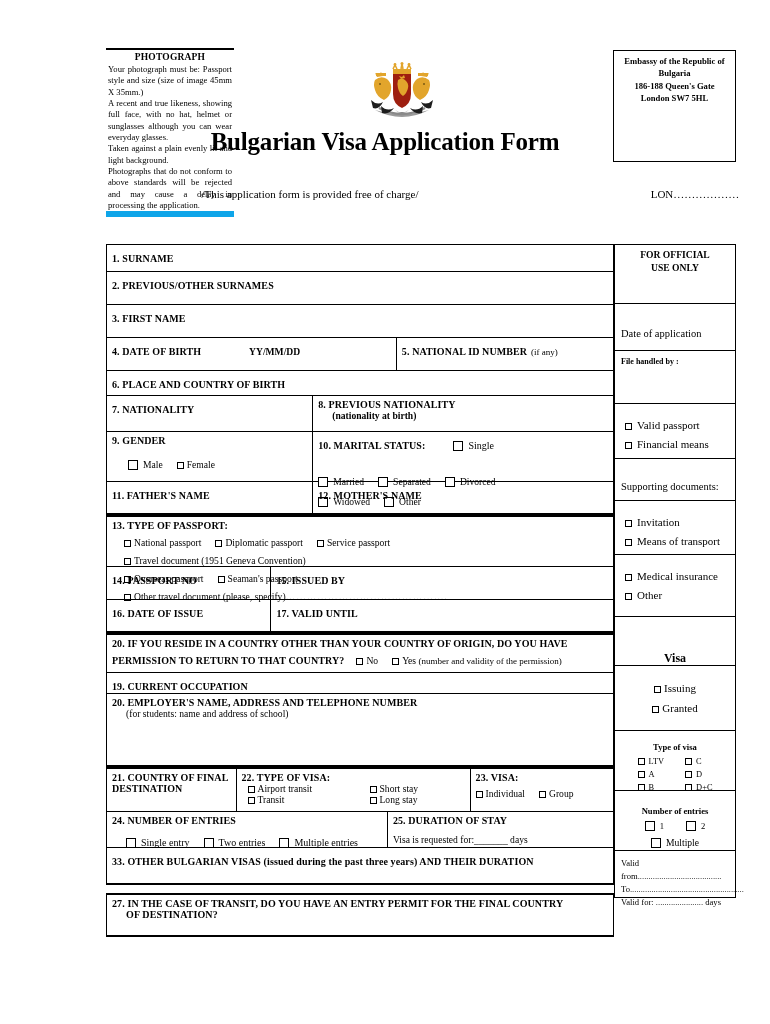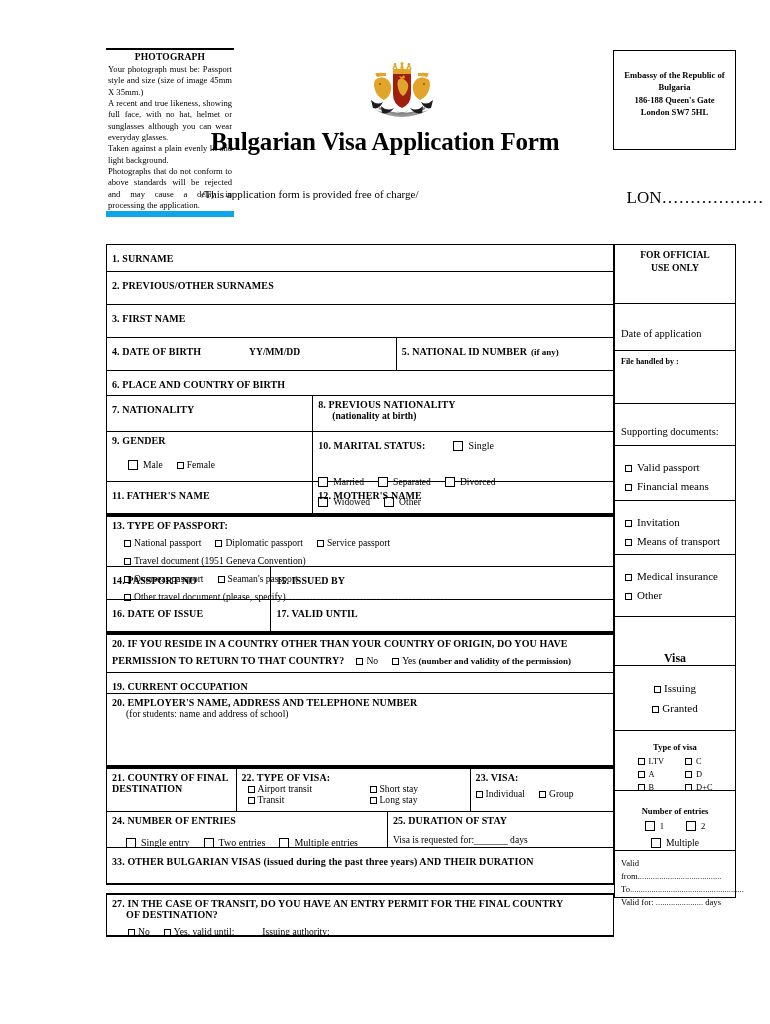--- a/index.html
+++ b/index.html
@@ -43,27 +43,27 @@
     font-size: 8.6px;
     line-height: 1.32;
     text-align: justify;
     padding: 0 2px;
     margin: 0;
   }
 
   .embassy-box {
     position: absolute;
     left: 613px; top: 50px;
-    width: 123px; height: 100px;
+    width: 123px; height: 112px;
     border: 1px solid #000;
     box-sizing: border-box;
     display: flex;
     align-items: flex-start;
     justify-content: center;
-    padding-top: 18px;
+    padding-top: 4px;
   }
   .embassy-text {
     text-align: center;
     font-size: 8.6px;
     font-weight: bold;
     line-height: 1.45;
   }
 
   .crest {
     position: absolute;
@@ -85,21 +85,21 @@
     left: 0; top: 188px;
     width: 620px;
     text-align: center;
     font-size: 11px;
   }
   .lon-line {
     position: absolute;
     left: 620px; top: 188px;
     width: 150px;
     text-align: center;
-    font-size: 17px;
+    font-size: 11px;
   }
 
   
   .form-main {
     position: absolute;
     left: 106px; top: 244px;
     width: 508px;
   }
   .official-col {
     position: absolute;
@@ -134,21 +134,21 @@
     letter-spacing: .1px;
     white-space: nowrap;
   }
   .lbl-wrap { white-space: normal; }
   .lbl-sub {
     font-weight: bold;
     font-size: 9.6px;
     padding-left: 14px;
   }
   .note {
-    font-weight: bold;
+    font-weight: normal;
     font-size: 9px;
   }
   .plain {
     font-size: 9.6px;
     font-weight: normal;
   }
   .hint {
     font-size: 9.6px;
     font-weight: bold;
     padding-left: 44px;
@@ -562,62 +562,51 @@
     <div class="row thick-bot" style="height:37px">
       <div class="cell">
         <span class="lbl">33. OTHER BULGARIAN VISAS (issued during the past three years) AND THEIR DURATION</span>
       </div>
     </div>
 
     <div class="row thick-top thick-bot" style="height:44px; margin-top:8px">
       <div class="cell">
         <div class="lbl lbl-wrap">27. IN THE CASE OF TRANSIT, DO YOU HAVE AN ENTRY PERMIT FOR THE FINAL COUNTRY</div>
         <div class="lbl" style="padding-left:14px">OF DESTINATION?</div>
-        <div style="padding-left:16px; margin-top:1px">
-          <span class="opt">
-            <span class="cb"></span><span>No</span>
-          </span>
-          <span class="opt" style="margin-right:24px">
-            <span class="cb"></span><span>Yes, valid until:</span>
-          </span>
-          <span class="opt">
-            <span>Issuing authority:</span>
-          </span>
-        </div>
       </div>
     </div>
 
   </div>
 
   <div class="official-col">
 
     <div class="ocell" style="height:58px">
       <div class="ohead">FOR  OFFICIAL</div>
       <div class="ohead">USE ONLY</div>
     </div>
 
     <div class="ocell" style="height:47px; padding-top:24px">
       <div class="otext">Date of application</div>
     </div>
 
     <div class="ocell" style="height:53px; padding-top:6px">
       <div class="osmall">File handled by :</div>
     </div>
 
-    <div class="ocell" style="height:42px; padding-top:22px">
-      <div class="otext">Supporting documents:</div>
-    </div>
-
     <div class="ocell" style="height:55px; padding-top:8px">
       <div class="oopt">
         <span class="cb"></span><span>Valid passport</span>
       </div>
       <div class="oopt">
         <span class="cb"></span><span>Financial means</span>
       </div>
+    </div>
+
+    <div class="ocell" style="height:42px; padding-top:22px">
+      <div class="otext">Supporting documents:</div>
     </div>
 
     <div class="ocell" style="height:54px; padding-top:8px">
       <div class="oopt">
         <span class="cb"></span><span>Invitation</span>
       </div>
       <div class="oopt">
         <span class="cb"></span><span>Means of transport</span>
       </div>
     </div>

